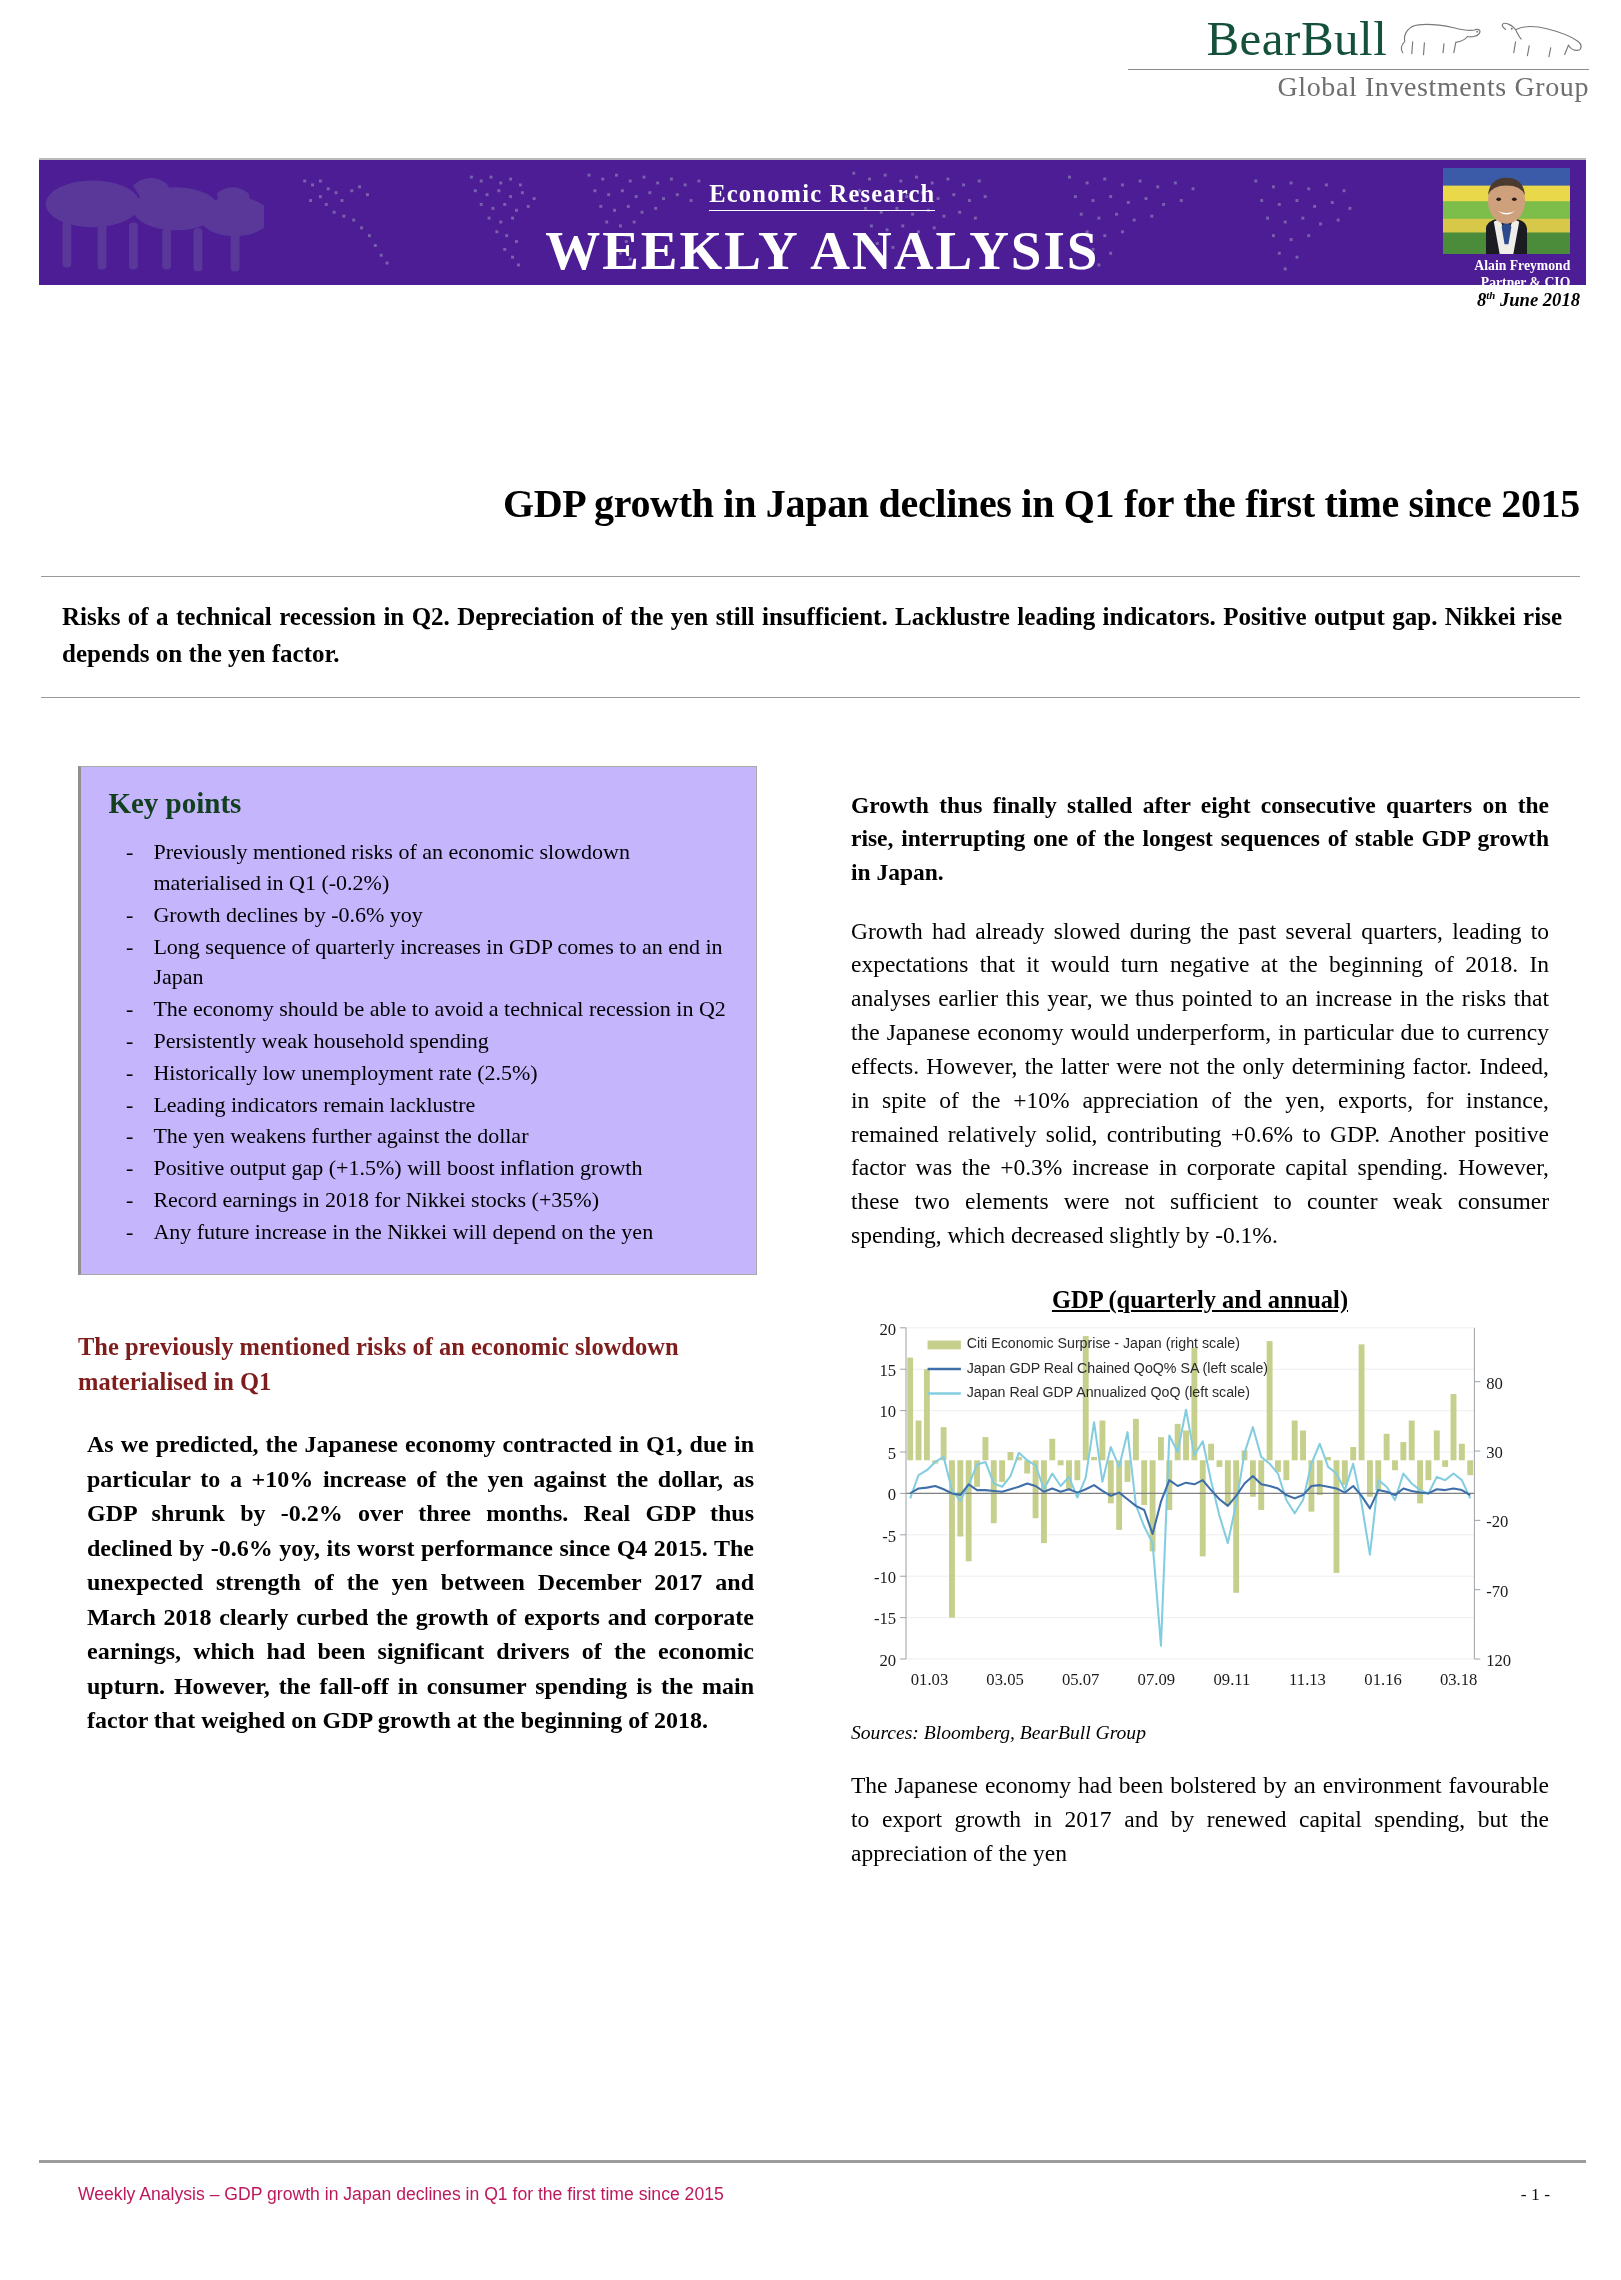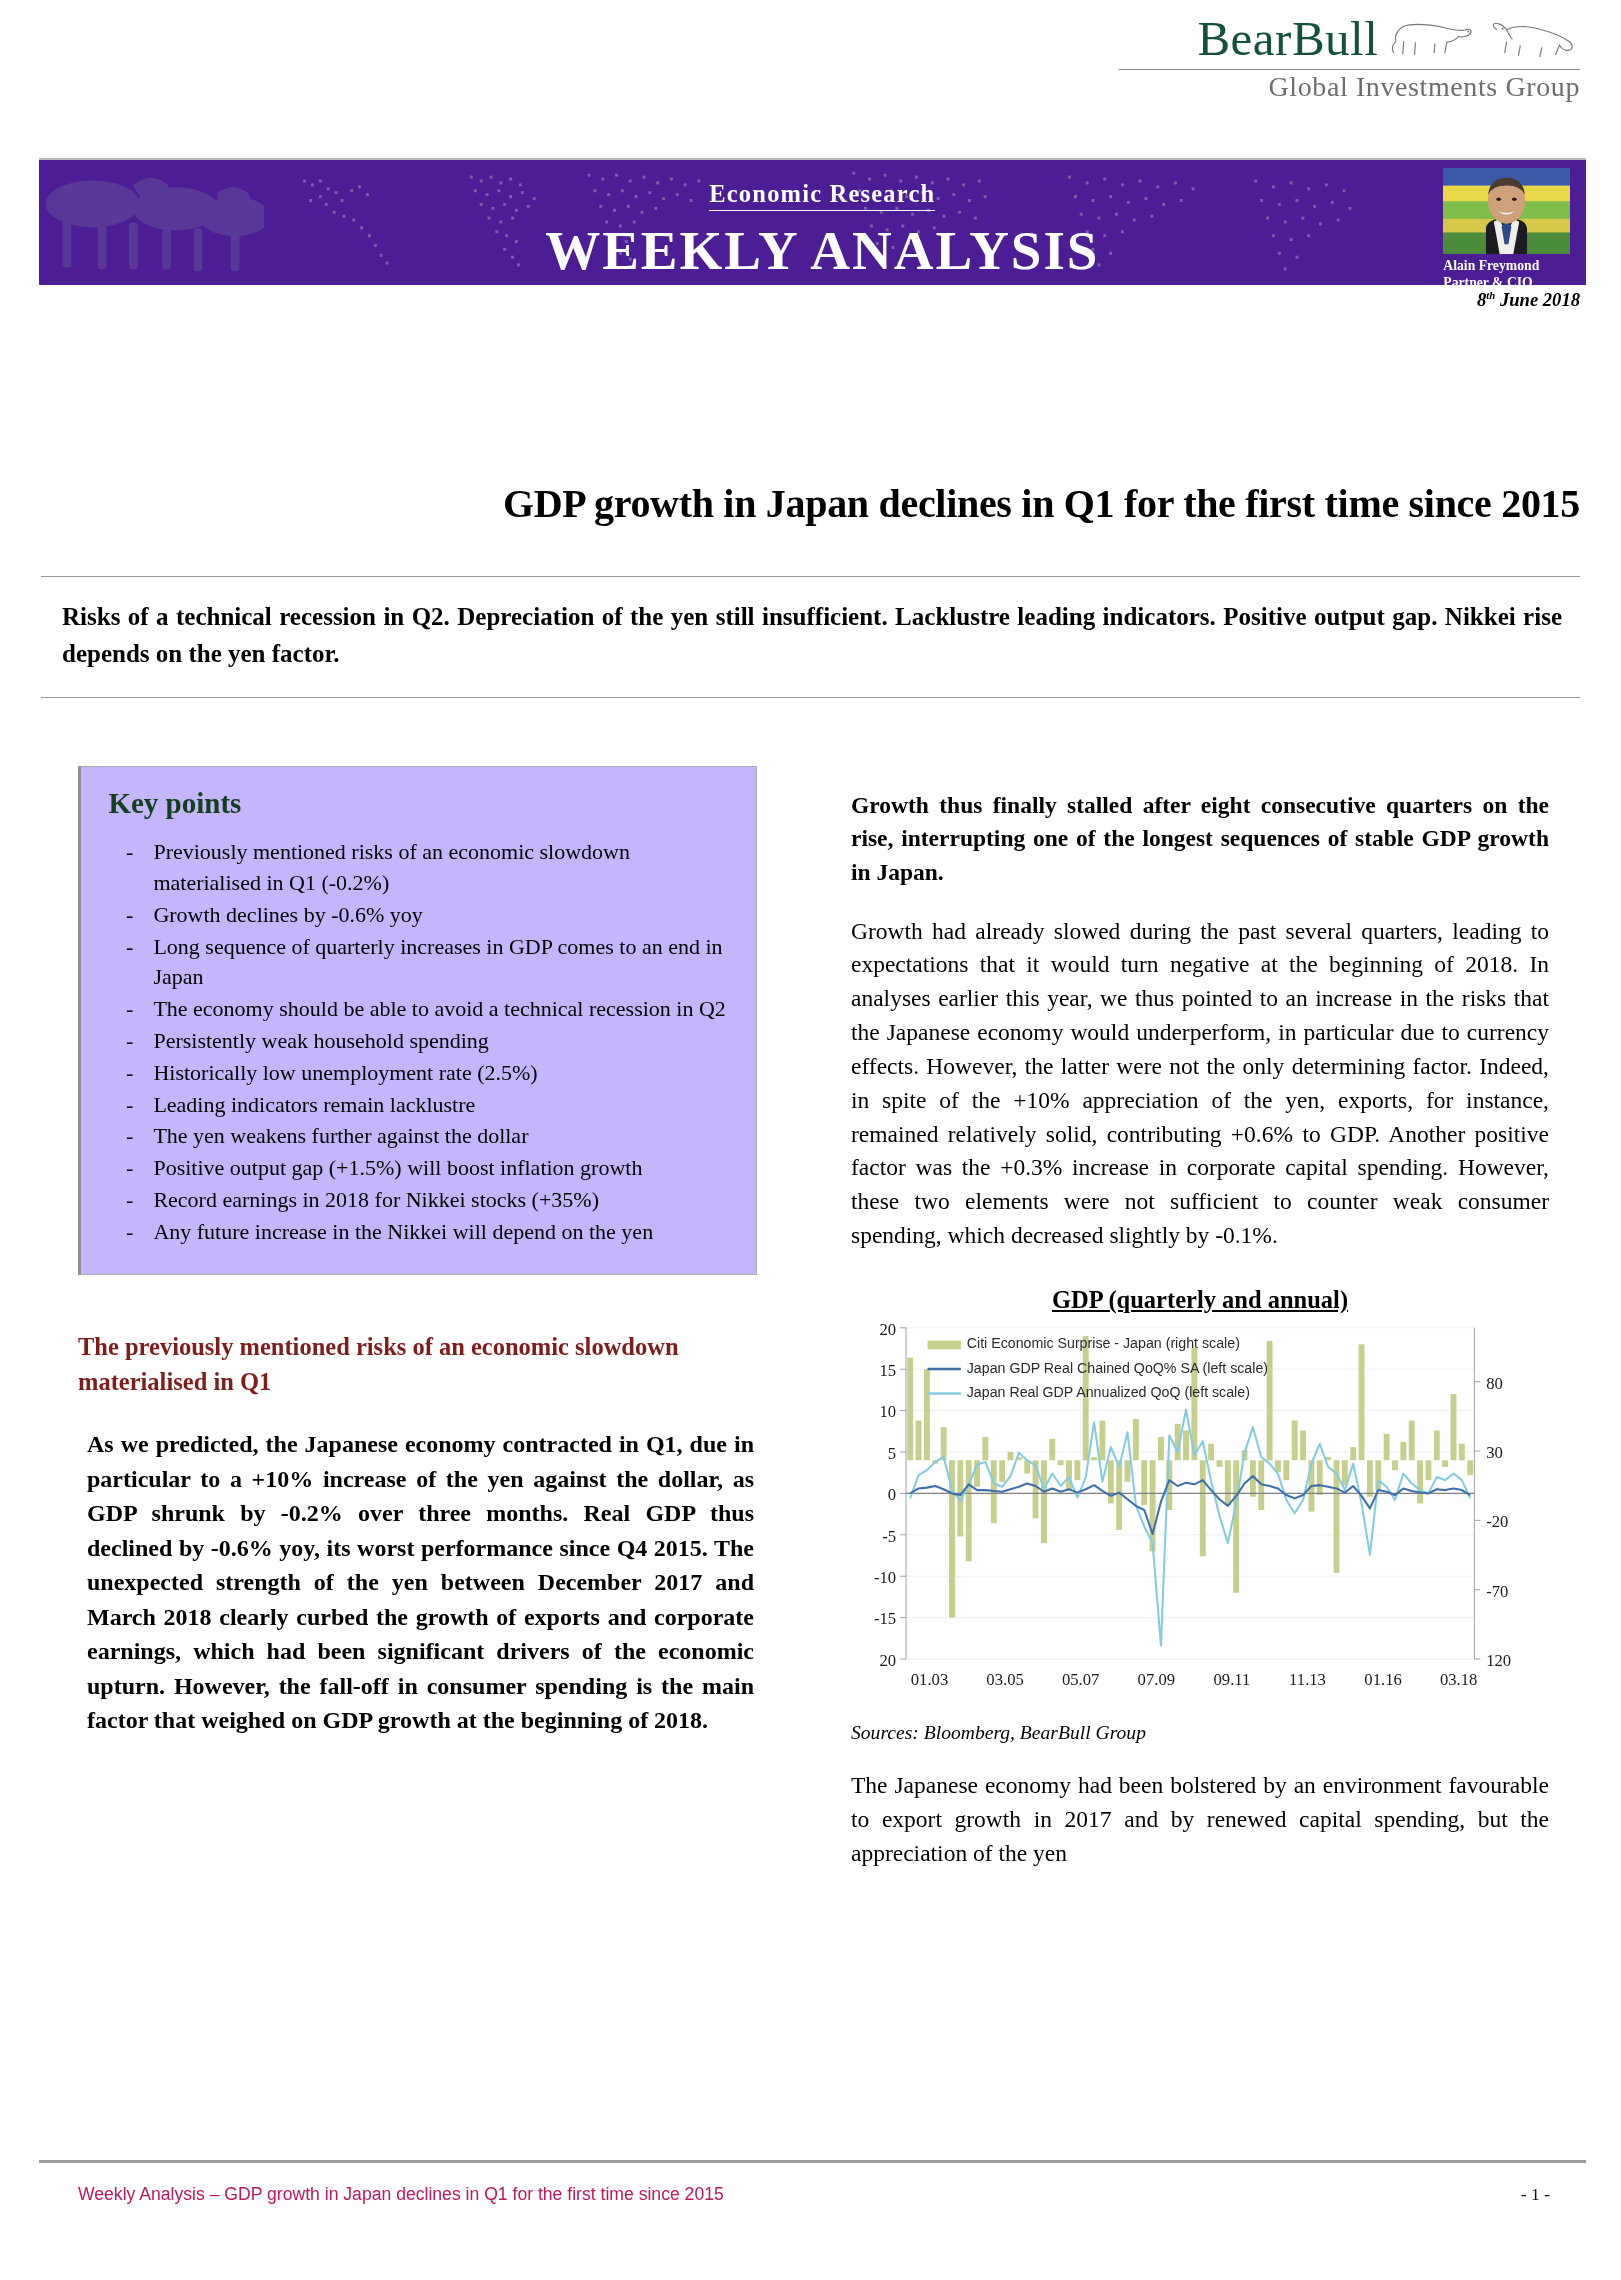--- a/index.html
+++ b/index.html
@@ -13,21 +13,21 @@
     position: relative;
     font-family: "Liberation Serif", serif;
     color: #000;
     overflow: hidden;
   }
 
   
   .logo-block {
     position: absolute;
     top: 13.7px;
-    right: 41px;
+    right: 32px;
     width: 461px;
     text-align: right;
   }
   .logo-row {
     display: flex;
     align-items: flex-end;
     justify-content: flex-end;
     gap: 9.8px;
   }
   .logo-word {
@@ -116,21 +116,21 @@
     width: 127px;
   }
   .portrait {
     width: 127px;
     height: 86px;
     position: relative;
     overflow: hidden;
   }
   .portrait-name {
     margin-top: 2.9px;
-    text-align: left;
+    text-align: right;
     color: #ffffff;
     font-family: "Liberation Serif", serif;
     font-size: 13.7px;
     font-weight: bold;
     line-height: 1.25;
   }
 
   
   .doc-date {
     position: absolute;

